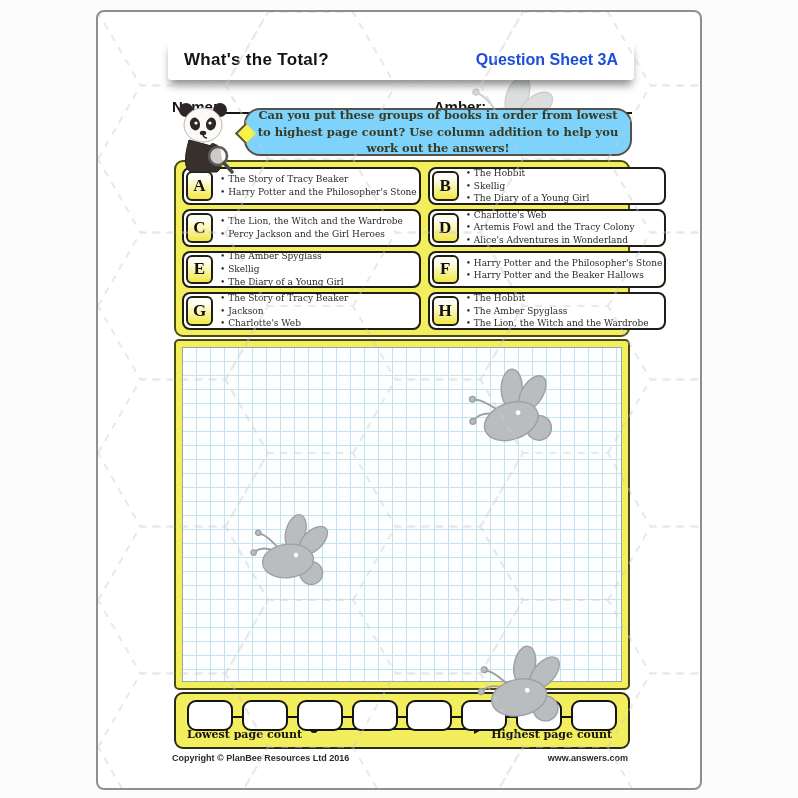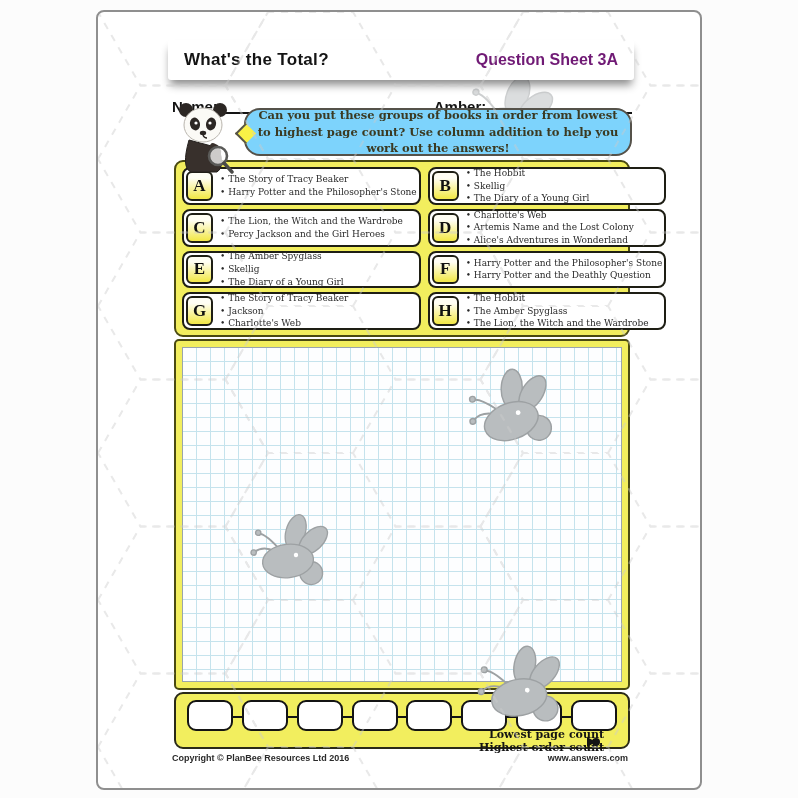--- a/index.html
+++ b/index.html
@@ -11,21 +11,21 @@
 
   
   .watermark { position:absolute; inset:0; z-index:40; pointer-events:none; opacity:.8; }
 
   
   .header-strip { position:absolute; left:70px; top:28px; width:466px; height:40px; z-index:5;
                   background:#ffffff; border-radius:3px;
                   box-shadow:0 7px 9px -2px rgba(0,0,0,.45);
                   display:flex; align-items:center; justify-content:space-between; padding:0 16px; }
   .header-title { font-size:17px; font-weight:bold; letter-spacing:.3px; color:#141414; }
-  .header-sheet { font-size:16px; font-weight:bold; color:#701a75; }
+  .header-sheet { font-size:16px; font-weight:bold; color:#1d4ed8; }
 
   
   .namedate { position:absolute; left:74px; top:80px; width:460px; height:22px; z-index:3;
               display:flex; align-items:flex-end; }
   .nd-label { font-size:15px; font-weight:bold; color:#141414; padding-right:6px; line-height:1; }
   .nd-line { border-bottom:2px solid #141414; height:16px; }
   .nd-line.name { flex:1.15; margin-right:14px; }
   .nd-line.date { flex:0.82; }
 
   
@@ -73,23 +73,23 @@
 
   
   .answer-panel { position:absolute; left:76px; top:680px; width:456px; height:57px; z-index:5;
                   background:#f2ee5e; border:2px solid #2a2a18; border-radius:9px; }
   .aboxes { position:absolute; left:11px; right:11px; top:6px; height:31px;
             display:flex; justify-content:space-between; align-items:center; }
   .aboxes::before { content:""; position:absolute; left:4px; right:4px; top:50%;
                     border-top:2px solid #141414; }
   .abox { position:relative; width:46px; height:31px; background:#ffffff;
           border:2px solid #141414; border-radius:9px; z-index:1; }
-  .alabels { position:absolute; left:11px; right:24px; bottom:3px; height:16px;
-             display:flex; align-items:flex-end;
-             font-family:"DejaVu Serif", serif; font-weight:bold; font-size:11px; color:#141414;flex-direction:column; }
+  .alabels { position:absolute; left:11px; right:16px; bottom:3px; height:16px;
+             display:flex; align-items:flex-start;
+             font-family:"DejaVu Serif", serif; font-weight:bold; font-size:11px; color:#141414; }
   .arrow { flex:1; position:relative; height:2px; background:#141414; margin:0 10px; }
   .arrow::before { content:""; position:absolute; left:-2px; top:-3px; width:8px; height:8px;
                    border-radius:50%; background:#141414; }
   .arrow::after { content:""; position:absolute; right:-2px; top:-4px;
                   border-left:9px solid #141414; border-top:5px solid transparent;
                   border-bottom:5px solid transparent; }
 
   
   .footer { position:absolute; left:74px; right:72px; top:741px; z-index:5;
             display:flex; justify-content:space-between;
@@ -173,39 +173,39 @@
           <div class="book">The Lion, the Witch and the Wardrobe</div>
           <div class="book">Percy Jackson and the Girl Heroes</div>
 
         </div>
       </div>
 
       <div class="gbox">
         <div class="badge">D</div>
         <div class="books">
           <div class="book">Charlotte's Web</div>
-          <div class="book">Artemis Name and the Lost Colony</div>
+          <div class="book">Artemis Fowl and the Tracy Colony</div>
           <div class="book">Alice's Adventures in Wonderland</div>
         </div>
       </div>
 
       <div class="gbox">
         <div class="badge">E</div>
         <div class="books">
           <div class="book">The Amber Spyglass</div>
           <div class="book">Skellig</div>
           <div class="book">The Diary of a Young Girl</div>
         </div>
       </div>
 
       <div class="gbox">
         <div class="badge">F</div>
         <div class="books">
           <div class="book">Harry Potter and the Philosopher's Stone</div>
-          <div class="book">Harry Potter and the Deathly Question</div>
+          <div class="book">Harry Potter and the Beaker Hallows</div>
 
         </div>
       </div>
 
       <div class="gbox">
         <div class="badge">G</div>
         <div class="books">
           <div class="book">The Story of Tracy Beaker</div>
           <div class="book">Jackson</div>
           <div class="book">Charlotte's Web</div>
@@ -275,21 +275,21 @@
         <div class="abox"></div>
         <div class="abox"></div>
         <div class="abox"></div>
         <div class="abox"></div>
         <div class="abox"></div>
         <div class="abox"></div>
       </div>
       <div class="alabels">
         <span>Lowest page count</span>
         <span class="arrow"></span>
-        <span>Highest order count</span>
+        <span>Highest page count</span>
       </div>
     </div>
 
     <div class="footer">
       <span>Copyright © PlanBee Resources Ltd 2016</span>
       <span>www.answers.com</span>
     </div>
 
     <svg class="watermark" width="606" height="780">
       <defs>

